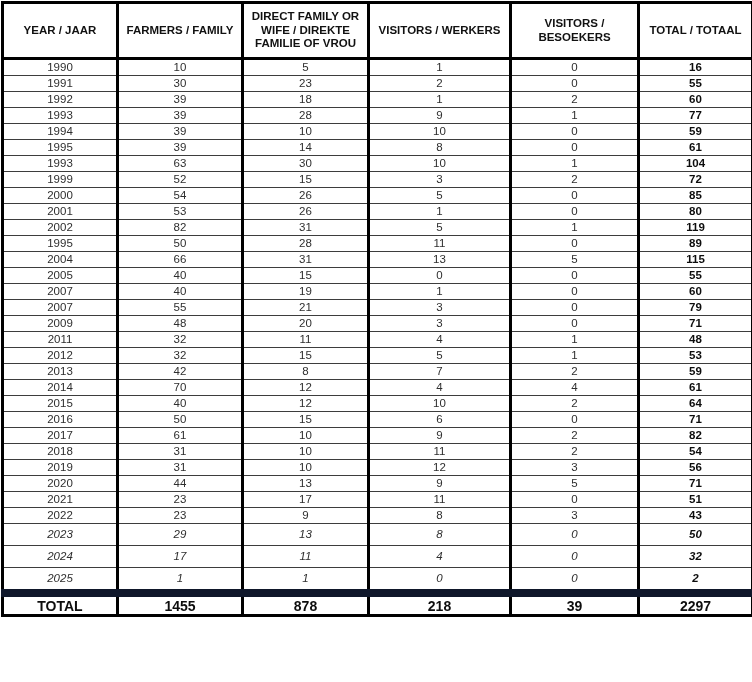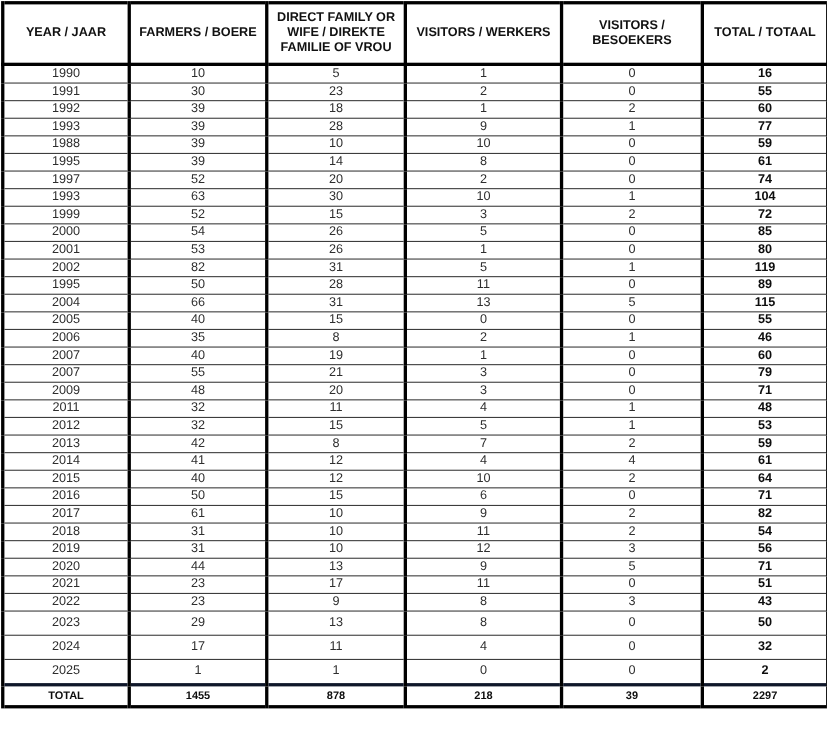--- a/index.html
+++ b/index.html
@@ -43,51 +43,52 @@
   .data-table tbody td {
     height: 15px;
     font-size: 11.5px;
     color: #2e2e2e;
     border-top: 1px solid #3d3d3d;
     border-bottom: 1px solid #3d3d3d;
     line-height: 1;
   }
   .data-table tbody tr.tall td {
     height: 21px;
+    font-style: italic;
   }
   .data-table td.total-col {
     font-weight: bold;
     color: #0d0d0d;
   }
   .data-table tfoot td {
     height: 17px;
-    font-size: 10px;
+    font-size: 14px;
     font-weight: bold;
     color: #0d0d0d;
-    border-top: 3px solid #0f172a;
+    border-top: 8px solid #0f172a;
     line-height: 1;
   }
 </style>
 </head>
 <body>
 
 <div class="sheet">
   <table class="data-table">
     <colgroup>
       <col style="width:115px">
       <col style="width:125px">
       <col style="width:126px">
       <col style="width:142px">
       <col style="width:128px">
       <col style="width:114px">
     </colgroup>
     <thead>
       <tr>
         <th>YEAR / JAAR</th>
-        <th>FARMERS / BOERE</th>
+        <th>FARMERS / FAMILY</th>
         <th>DIRECT FAMILY OR WIFE / DIREKTE FAMILIE OF VROU</th>
         <th>VISITORS / WERKERS</th>
         <th>VISITORS / BESOEKERS</th>
         <th>TOTAL / TOTAAL</th>
       </tr>
     </thead>
     <tbody>
         <tr>
           <td>1990</td>
           <td>10</td>
@@ -114,44 +115,36 @@
         </tr>
         <tr>
           <td>1993</td>
           <td>39</td>
           <td>28</td>
           <td>9</td>
           <td>1</td>
           <td class="total-col">77</td>
         </tr>
         <tr>
-          <td>1988</td>
+          <td>1994</td>
           <td>39</td>
           <td>10</td>
           <td>10</td>
           <td>0</td>
           <td class="total-col">59</td>
         </tr>
         <tr>
           <td>1995</td>
           <td>39</td>
           <td>14</td>
           <td>8</td>
           <td>0</td>
           <td class="total-col">61</td>
         </tr>
         <tr>
-          <td>1997</td>
-          <td>52</td>
-          <td>20</td>
-          <td>2</td>
-          <td>0</td>
-          <td class="total-col">74</td>
-        </tr>
-        <tr>
           <td>1993</td>
           <td>63</td>
           <td>30</td>
           <td>10</td>
           <td>1</td>
           <td class="total-col">104</td>
         </tr>
         <tr>
           <td>1999</td>
           <td>52</td>
@@ -202,28 +195,20 @@
         </tr>
         <tr>
           <td>2005</td>
           <td>40</td>
           <td>15</td>
           <td>0</td>
           <td>0</td>
           <td class="total-col">55</td>
         </tr>
         <tr>
-          <td>2006</td>
-          <td>35</td>
-          <td>8</td>
-          <td>2</td>
-          <td>1</td>
-          <td class="total-col">46</td>
-        </tr>
-        <tr>
           <td>2007</td>
           <td>40</td>
           <td>19</td>
           <td>1</td>
           <td>0</td>
           <td class="total-col">60</td>
         </tr>
         <tr>
           <td>2007</td>
           <td>55</td>
@@ -259,21 +244,21 @@
         <tr>
           <td>2013</td>
           <td>42</td>
           <td>8</td>
           <td>7</td>
           <td>2</td>
           <td class="total-col">59</td>
         </tr>
         <tr>
           <td>2014</td>
-          <td>41</td>
+          <td>70</td>
           <td>12</td>
           <td>4</td>
           <td>4</td>
           <td class="total-col">61</td>
         </tr>
         <tr>
           <td>2015</td>
           <td>40</td>
           <td>12</td>
           <td>10</td>

